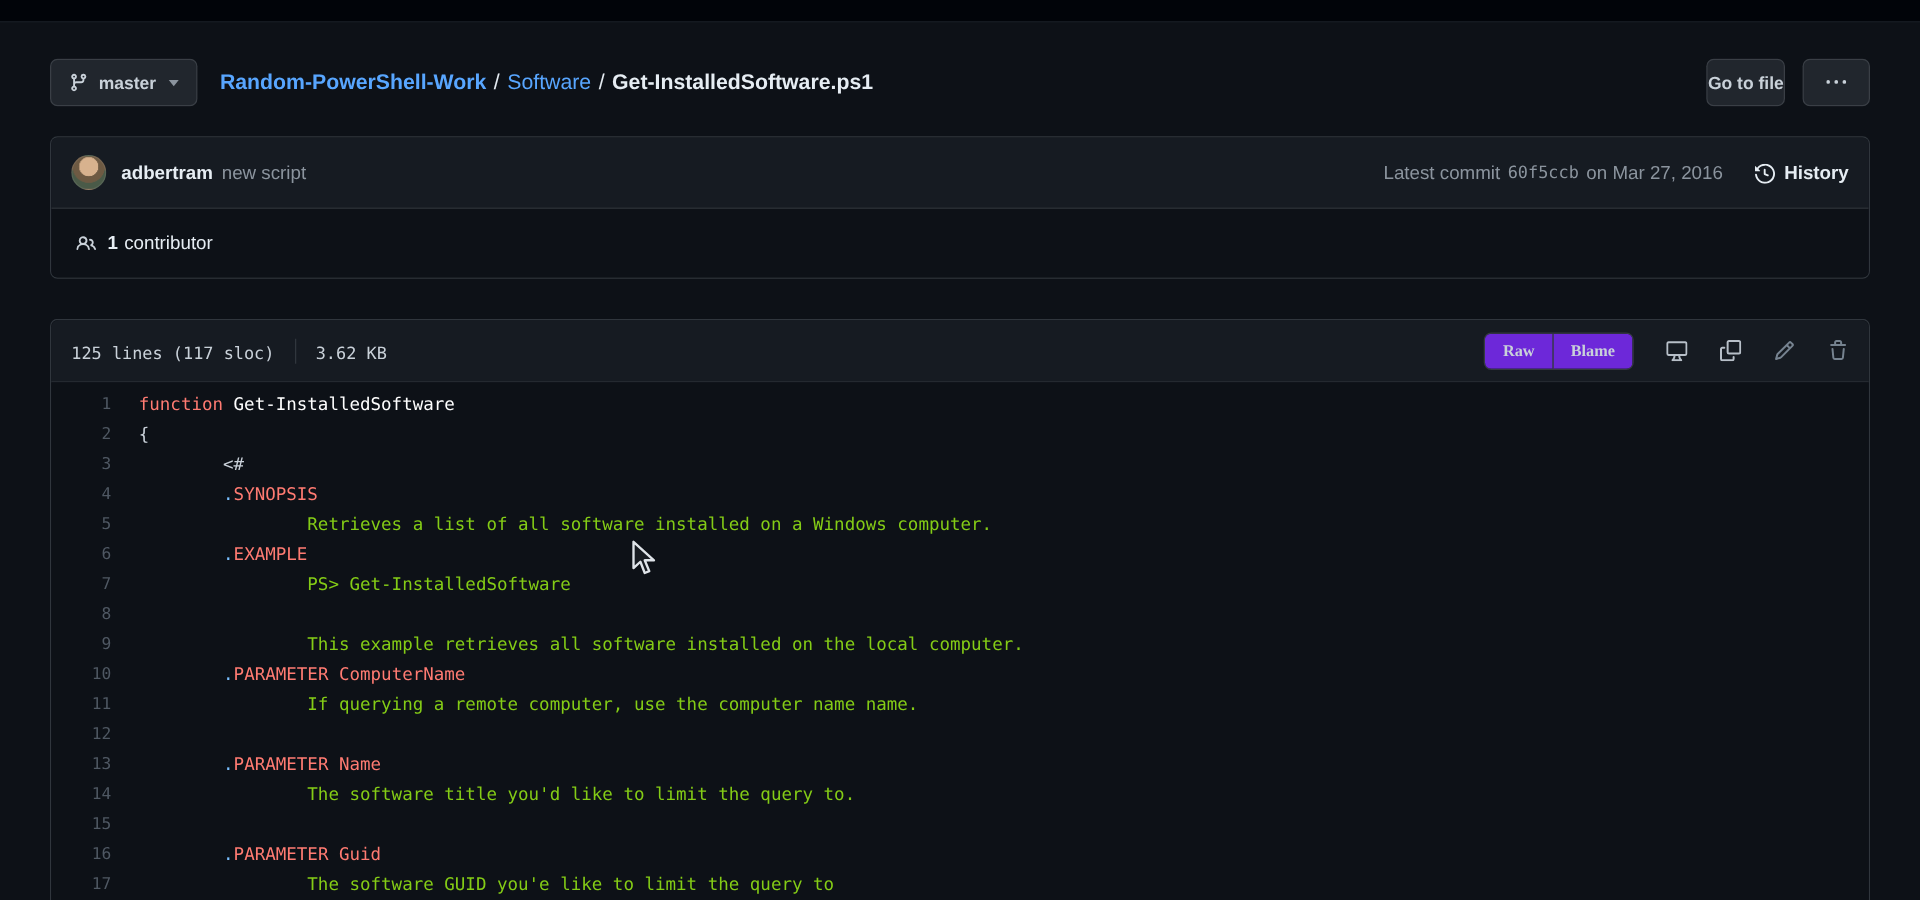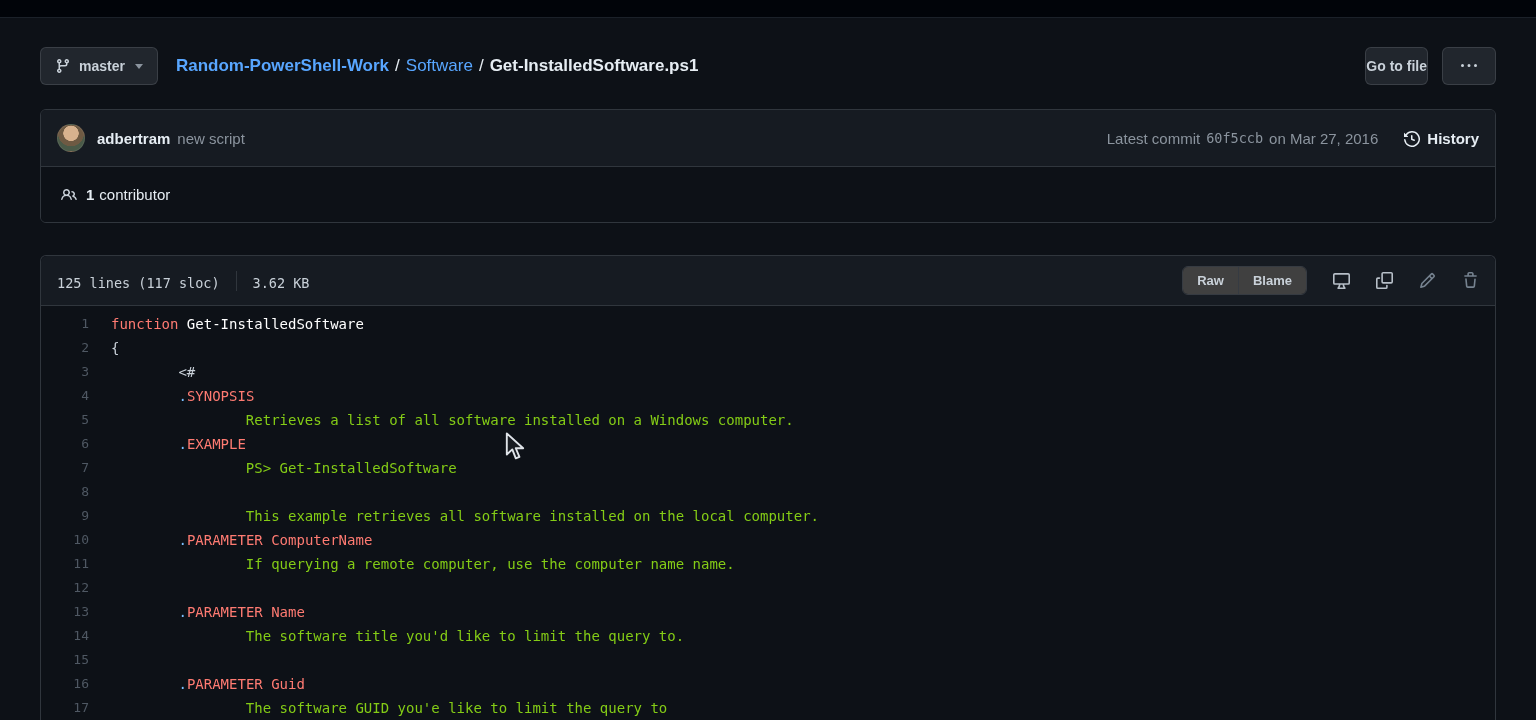--- a/index.html
+++ b/index.html
@@ -83,21 +83,21 @@
     font-family:"DejaVu Sans Mono", monospace; font-size:13.5px; color:#c9d1d9;
     display:flex; align-items:flex-end;
   }
   .info-divider { width:1px; height:20px; background:#30363d; margin:0 16px; }
   .file-actions { margin-left:auto; display:flex; align-items:center; }
   .btn-group {
     display:flex; border:1px solid #363b42; border-radius:6px; overflow:hidden;
   }
   .btn-group .seg {
     padding:6px 14px; font-size:13px; font-weight:bold; color:#c9d1d9;
-    background:#404040; cursor:pointer;
+    background:#6d28d9; cursor:pointer;font-family:Liberation Serif, serif;
   }
   .btn-group .seg + .seg { border-left:1px solid #363b42; }
   .icon-btn {
     background:none; border:none; margin-left:26px; cursor:pointer;
     display:flex; align-items:center;
   }
   .icon-btn svg { fill:#b7bfc8; }
   .icon-btn.dim svg { fill:#768390; }
 
   

